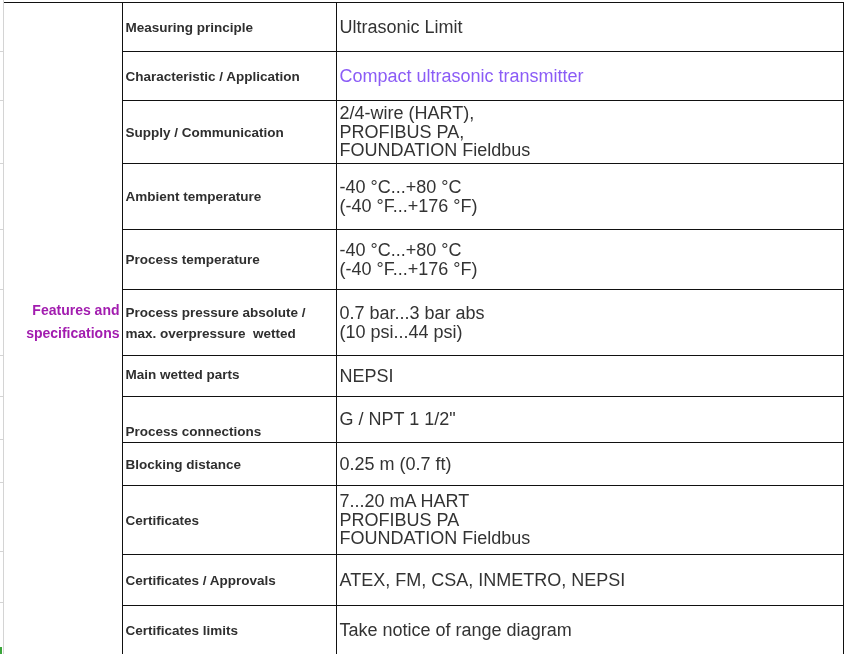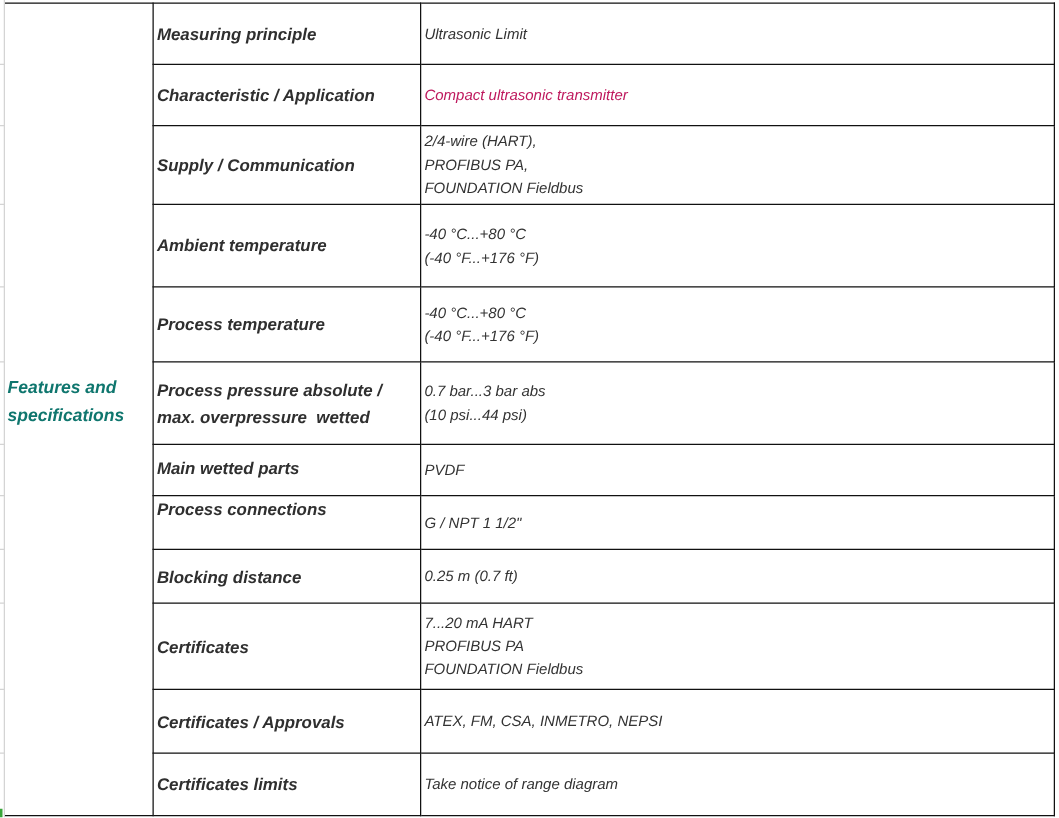--- a/index.html
+++ b/index.html
@@ -4,24 +4,24 @@
 <style>
   html, body { margin: 0; padding: 0; background: #ffffff; }
   body { width: 847px; height: 654px; position: relative; overflow: hidden; font-family: "Liberation Sans", sans-serif; }
   .gridline-left { position: absolute; left: 3px; top: 0; width: 1px; height: 654px; background: #d4d4d4; }
   .gridtick { position: absolute; left: 0; width: 4px; height: 1px; background: #d4d4d4; }
   .green-mark { position: absolute; left: 0; top: 647px; width: 2px; height: 7px; background: #3aa53a; }
   table.spec {
     position: absolute; left: 4px; top: 2px;
     border-collapse: collapse; table-layout: fixed;
   }
-  table.spec td { border: 1.5px solid #111; padding: 0 0 0 3px; vertical-align: middle; color: #2b2b2b; font-style: italic; }
-  table.spec td.group { border-left: none; border-top: 1.5px solid #111; text-align: left; font-weight: bold; font-size: 14px; line-height: 23px; padding: 0 2px 14px 2px; color: #0f766e; }
+  table.spec td { border: 1.5px solid #111; padding: 0 0 0 3px; vertical-align: middle; color: #2b2b2b; }
+  table.spec td.group { border-left: none; border-top: 1.5px solid #111; text-align: right; font-weight: bold; font-size: 14px; line-height: 23px; padding: 0 2px 14px 2px; color: #a21caf; }
   table.spec td.label { font-weight: bold; font-size: 13.5px; line-height: 21px; color: #2f2f2f; }
-  table.spec td.value { font-size: 12px; line-height: 18.5px; color: #333; margin-top: 20px; }
+  table.spec td.value { font-size: 18px; line-height: 18.5px; color: #333; margin-top: 20px; }
   .line { display: block; white-space: nowrap; }
 </style>
 </head>
 <body>
 
 <div class="gridline-left"></div>
 <div class="gridtick" style="top:51px"></div>
 <div class="gridtick" style="top:100px"></div>
 <div class="gridtick" style="top:163px"></div>
 <div class="gridtick" style="top:229px"></div>
@@ -51,21 +51,21 @@
         </td>
       <td class="value">
           <span class="line">Ultrasonic Limit</span>
         </td>
     </tr>
     <tr style="height:49px">
       <td class="label">
           <span class="line">Characteristic / Application</span>
         </td>
       <td class="value">
-          <span class="line" style="color:#be185d">Compact ultrasonic transmitter</span>
+          <span class="line" style="color:#8b5cf6">Compact ultrasonic transmitter</span>
         </td>
     </tr>
     <tr style="height:63px">
       <td class="label">
           <span class="line">Supply / Communication</span>
         </td>
       <td class="value">
         <span class="line">2/4-wire (HART),</span>
         <span class="line">PROFIBUS PA,</span>
         <span class="line">FOUNDATION Fieldbus</span>
@@ -97,25 +97,25 @@
       <td class="value">
         <span class="line">0.7 bar...3 bar abs</span>
         <span class="line">(10 psi...44 psi)</span>
       </td>
     </tr>
     <tr style="height:41px">
       <td class="label" style="vertical-align:top;padding-top:8px">
           <span class="line">Main wetted parts</span>
         </td>
       <td class="value">
-          <span class="line">PVDF</span>
+          <span class="line">NEPSI</span>
         </td>
     </tr>
     <tr style="height:43px">
-      <td class="label" style="vertical-align:top;padding-top:0">
+      <td class="label" style="vertical-align:top;padding-top:24px">
           <span class="line">Process connections</span>
         </td>
       <td class="value">
           <span class="line">G / NPT 1 1/2"</span>
         </td>
     </tr>
     <tr style="height:43px">
       <td class="label">
           <span class="line">Blocking distance</span>
         </td>

